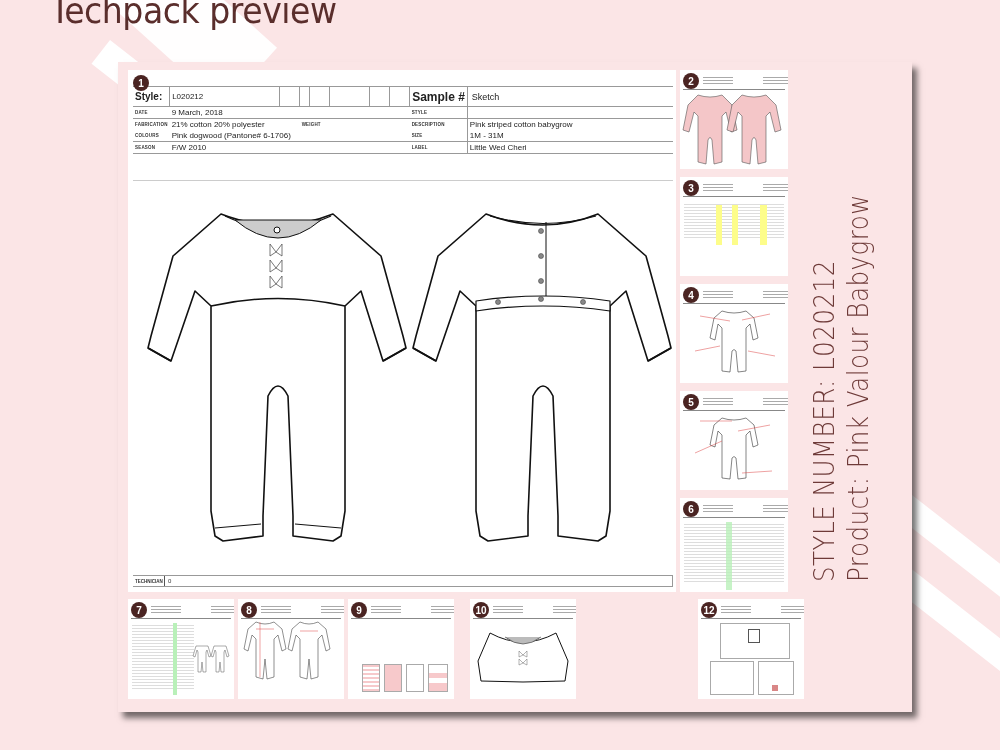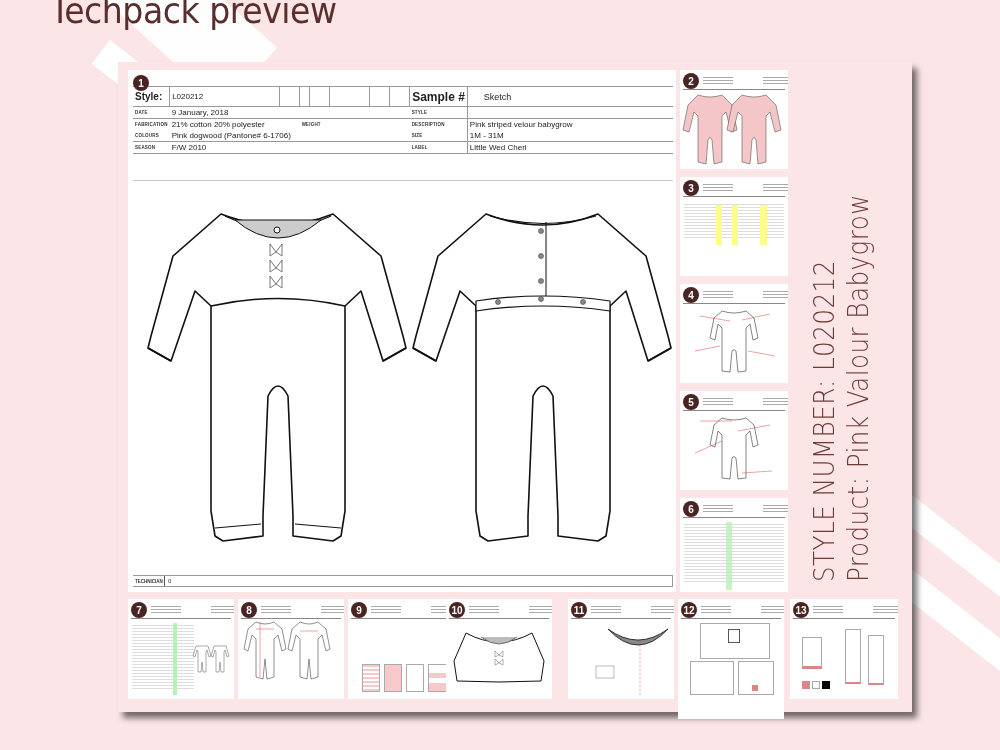--- a/index.html
+++ b/index.html
@@ -129,34 +129,34 @@
           <tr style="height:20px">
         <td class="big-lbl" style="width:32px">Style:</td>
         <td class="vsep" style="width:110px">L020212</td>
         <td class="vsep" style="width:20px"></td>
             <td class="vsep" style="width:10px"></td>
             <td class="vsep" style="width:20px"></td>
         <td class="vsep" style="width:40px"></td>
             <td class="vsep" style="width:20px"></td>
             <td class="vsep" style="width:20px"></td>
         <td class="vsep big-lbl" style="width:42px;font-size:12px">Sample #</td>
-        <td class="vsep" style="font-size:9px;padding-left:16px">Sketch</td>
+        <td class="vsep" style="font-size:9px;padding-left:4px">Sketch</td>
       </tr>
       <tr>
         <td class="lbl">DATE</td>
-        <td colspan="7">9 January, 2018</td>
+        <td colspan="7">9 March, 2018</td>
         <td class="lbl">STYLE</td>
         <td class="vsep"></td>
       </tr>
       <tr>
         <td class="lbl">FABRICATION</td>
         <td colspan="2">21% cotton 20% polyester</td>
         <td colspan="5" class="lbl">WEIGHT</td>
         <td class="lbl">DESCRIPTION</td>
-        <td class="vsep">Pink striped velour babygrow</td>
+        <td class="vsep">Pink striped cotton babygrow</td>
       </tr>
       <tr>
         <td class="lbl" style="border-top:none">COLOURS</td>
         <td colspan="7" style="border-top:none">Pink dogwood (Pantone# 6-1706)</td>
         <td class="lbl" style="border-top:none">SIZE</td>
         <td class="vsep" style="border-top:none">1M - 31M</td>
       </tr>
       <tr style="border-bottom:1px solid #999">
         <td class="lbl">SEASON</td>
         <td colspan="7">F/W 2010</td>
@@ -354,53 +354,34 @@
     </svg>
   </div>
   <div class="thumb" style="left:230px;top:537px;width:106px;height:100px">
     <span class="badge">9</span>
     <div class="mini-head"></div>
     <div style="position:absolute;left:14px;top:65px;width:18px;height:28px;background:repeating-linear-gradient(#f7c9cb 0 2px,#fff 2px 4px);border:1px solid #aaa"></div>
     <div style="position:absolute;left:36px;top:65px;width:18px;height:28px;background:#f7c9cb;border:1px solid #aaa"></div>
     <div style="position:absolute;left:58px;top:65px;width:18px;height:28px;background:#fff;border:1px solid #aaa"></div>
     <div style="position:absolute;left:80px;top:65px;width:20px;height:28px;background:linear-gradient(#fff 0 30%,#f7c9cb 30% 50%,#fff 50% 70%,#f7c9cb 70%);border:1px solid #aaa"></div>
   </div>
-  <div class="thumb" style="left:328px;top:537px;width:106px;height:100px">
+  <div class="thumb" style="left:352px;top:537px;width:106px;height:100px">
     <span class="badge">10</span>
     <div class="mini-head"></div>
     <svg width="106" height="75" viewBox="0 0 106 75" style="position:absolute;left:0;top:22px">
       <path d="M8,40 L20,12 Q53,30 86,12 L98,40 L95,60 Q53,62 11,60 Z" fill="#fff" stroke="#111" stroke-width="1"></path>
       <path d="M35,16 Q53,30 71,16" fill="#bbb" stroke="#333" stroke-width="0.6"></path>
       <g fill="#fff" stroke="#666" stroke-width="0.5">
           <path d="M49,30 L53,34 L57,30 L57,36 L53,34 L49,36 Z"></path>
           <path d="M49,38 L53,42 L57,38 L57,44 L53,42 L49,44 Z"></path>
         </g>
     </svg>
   </div>
-  <div class="thumb" style="left:450px;top:537px;width:106px;height:100px">
-    <span class="badge">11</span>
-    <div class="mini-head"></div>
-    <svg width="106" height="75" viewBox="0 0 106 75" style="position:absolute;left:0;top:22px">
-      <path d="M40,8 Q70,40 100,8 Q70,30 40,8 Z" fill="#888" stroke="#111" stroke-width="0.8"></path>
-      <line x1="72" y1="20" x2="72" y2="75" stroke="#d44" stroke-width="0.5" stroke-dasharray="2,2"></line>
-      <rect x="28" y="45" width="18" height="12" fill="#fff" stroke="#777" stroke-width="0.5"></rect>
-    </svg>
-  </div>
-  <div class="thumb" style="left:560px;top:537px;width:106px;height:120px">
+  <div class="thumb" style="left:580px;top:537px;width:106px;height:100px">
     <span class="badge">12</span>
     <div class="mini-head"></div>
     <div style="position:absolute;left:22px;top:24px;width:70px;height:36px;border:1px solid #aaa"></div>
     <div style="position:absolute;left:50px;top:30px;width:12px;height:14px;border:1px solid #555"></div>
     <div style="position:absolute;left:12px;top:62px;width:44px;height:34px;border:1px solid #aaa"></div>
     <div style="position:absolute;left:60px;top:62px;width:36px;height:34px;border:1px solid #aaa"></div>
     <div style="position:absolute;left:74px;top:86px;width:6px;height:6px;background:#d98787"></div>
   </div>
-  <div class="thumb" style="left:672px;top:537px;width:108px;height:100px">
-    <span class="badge">13</span>
-    <div class="mini-head"></div>
-    <div style="position:absolute;left:12px;top:38px;width:20px;height:32px;border:1px solid #aaa;border-bottom:3px solid #d98787"></div>
-    <div style="position:absolute;left:55px;top:30px;width:16px;height:55px;border:1px solid #aaa;border-bottom:2px solid #d98787"></div>
-    <div style="position:absolute;left:78px;top:36px;width:16px;height:50px;border:1px solid #aaa;border-bottom:2px solid #d98787"></div>
-    <div style="position:absolute;left:12px;top:82px;width:8px;height:8px;background:#d98787"></div>
-    <div style="position:absolute;left:22px;top:82px;width:8px;height:8px;border:1px solid #aaa"></div>
-    <div style="position:absolute;left:32px;top:82px;width:8px;height:8px;background:#000"></div>
-  </div>
 </div>
 
 </body></html>

